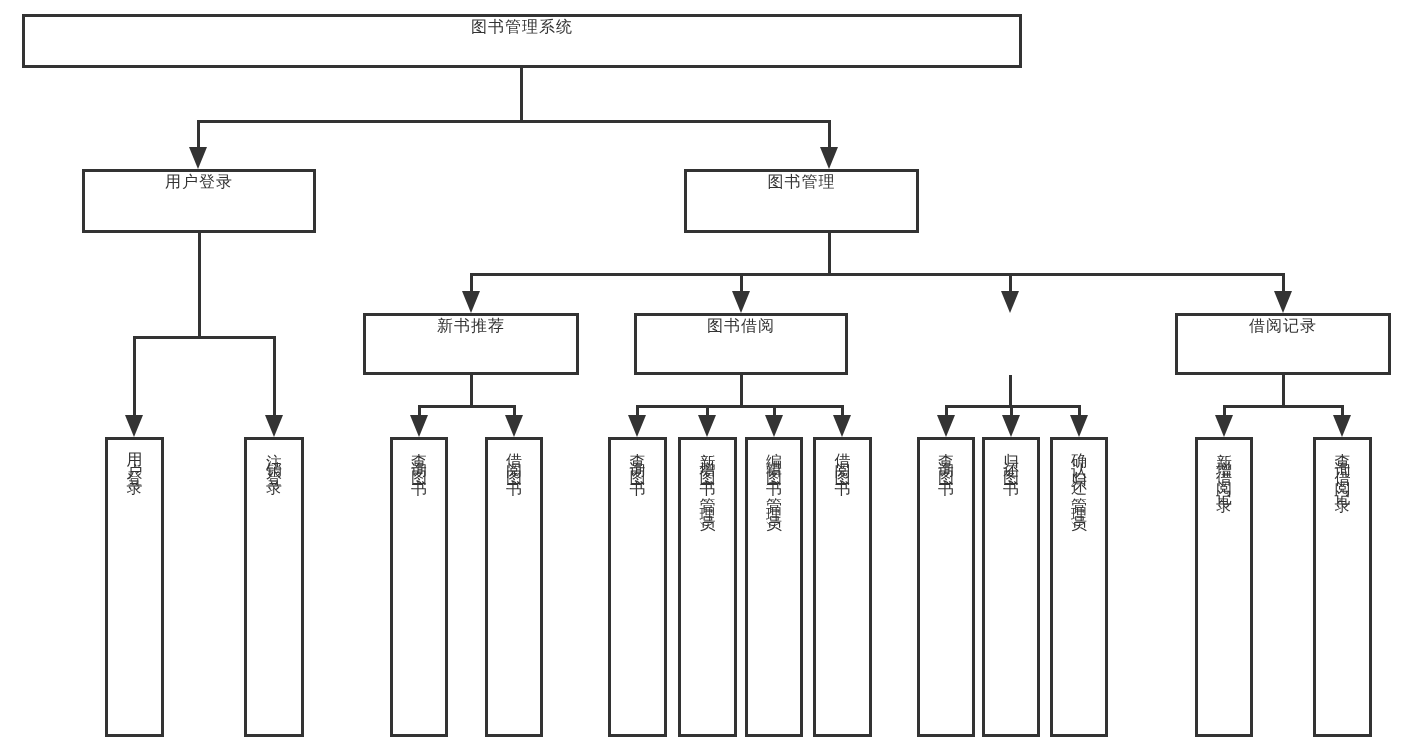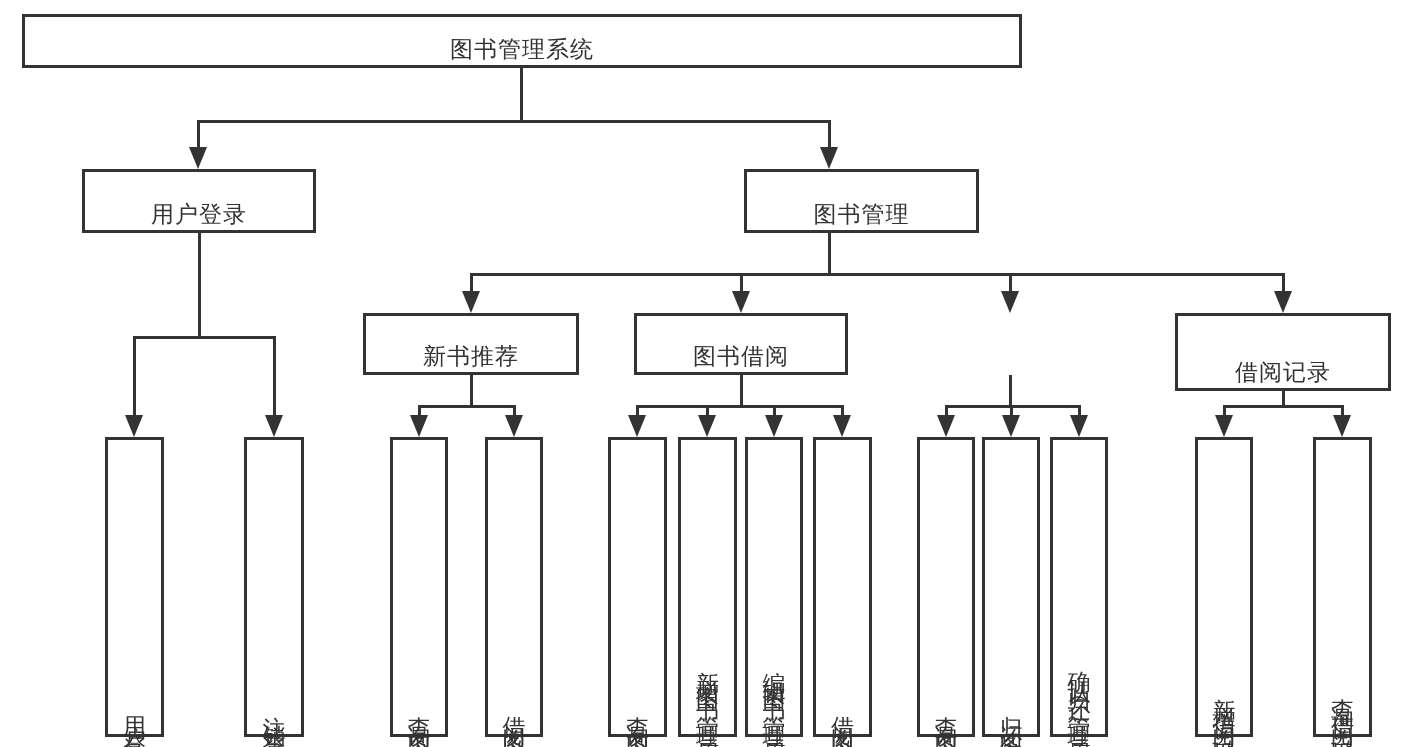--- a/index.html
+++ b/index.html
@@ -2,22 +2,22 @@
 <html><head>
 <meta charset="utf-8">
 <style>
   html,body{margin:0;padding:0;background:#fff;}
   .stage{
     position:relative;width:1405px;height:747px;background:#ffffff;overflow:hidden;
     font-family:"DejaVu Sans","Liberation Sans",sans-serif;color:#333;
   }
   .box{
     position:absolute;box-sizing:border-box;background:#ffffff;
-    border:3px solid #333333;display:flex;align-items:flex-end;justify-content:center;
-    font-size:23px;letter-spacing:1px;color:#333;z-index:2;
+    border:3px solid #333333;display:flex;align-items:flex-start;justify-content:center;
+    font-size:16px;letter-spacing:1px;color:#333;z-index:2;
   }
   .box .lbl{white-space:nowrap;}
   .box.v .lbl{
     writing-mode:vertical-rl;text-orientation:mixed;
     letter-spacing:9px;white-space:nowrap;line-height:1;
   }
   .lv{position:absolute;width:3px;background:#333333;z-index:1;}
   .lh{position:absolute;height:3px;background:#333333;z-index:1;}
   .arr{
     position:absolute;width:0;height:0;z-index:1;
@@ -35,34 +35,34 @@
 <div class="stage">
 
   <div class="box" style="left:22px;top:14px;width:1000px;height:54px">
     <span class="lbl">图书管理系统</span>
   </div>
 
   <div class="box" style="left:82px;top:169px;width:234px;height:64px">
     <span class="lbl">用户登录</span>
   </div>
 
-  <div class="box" style="left:744px;top:169px;width:235px;height:64px">
+  <div class="box" style="left:684px;top:169px;width:235px;height:64px">
     <span class="lbl">图书管理</span>
   </div>
 
   <div class="box" style="left:363px;top:313px;width:216px;height:62px">
     <span class="lbl">新书推荐</span>
   </div>
 
   <div class="box" style="left:634px;top:313px;width:214px;height:62px">
     <span class="lbl">图书借阅</span>
   </div>
 
 
-  <div class="box" style="left:1175px;top:313px;width:216px;height:78px">
+  <div class="box" style="left:1175px;top:313px;width:216px;height:62px">
     <span class="lbl">借阅记录</span>
   </div>
 
   <div class="box v" style="left:105px;top:437px;width:59px;height:300px">
     <span class="lbl">用户登录</span>
   </div>
   <div class="box v" style="left:244px;top:437px;width:60px;height:300px">
     <span class="lbl">注销登录</span>
   </div>
 

